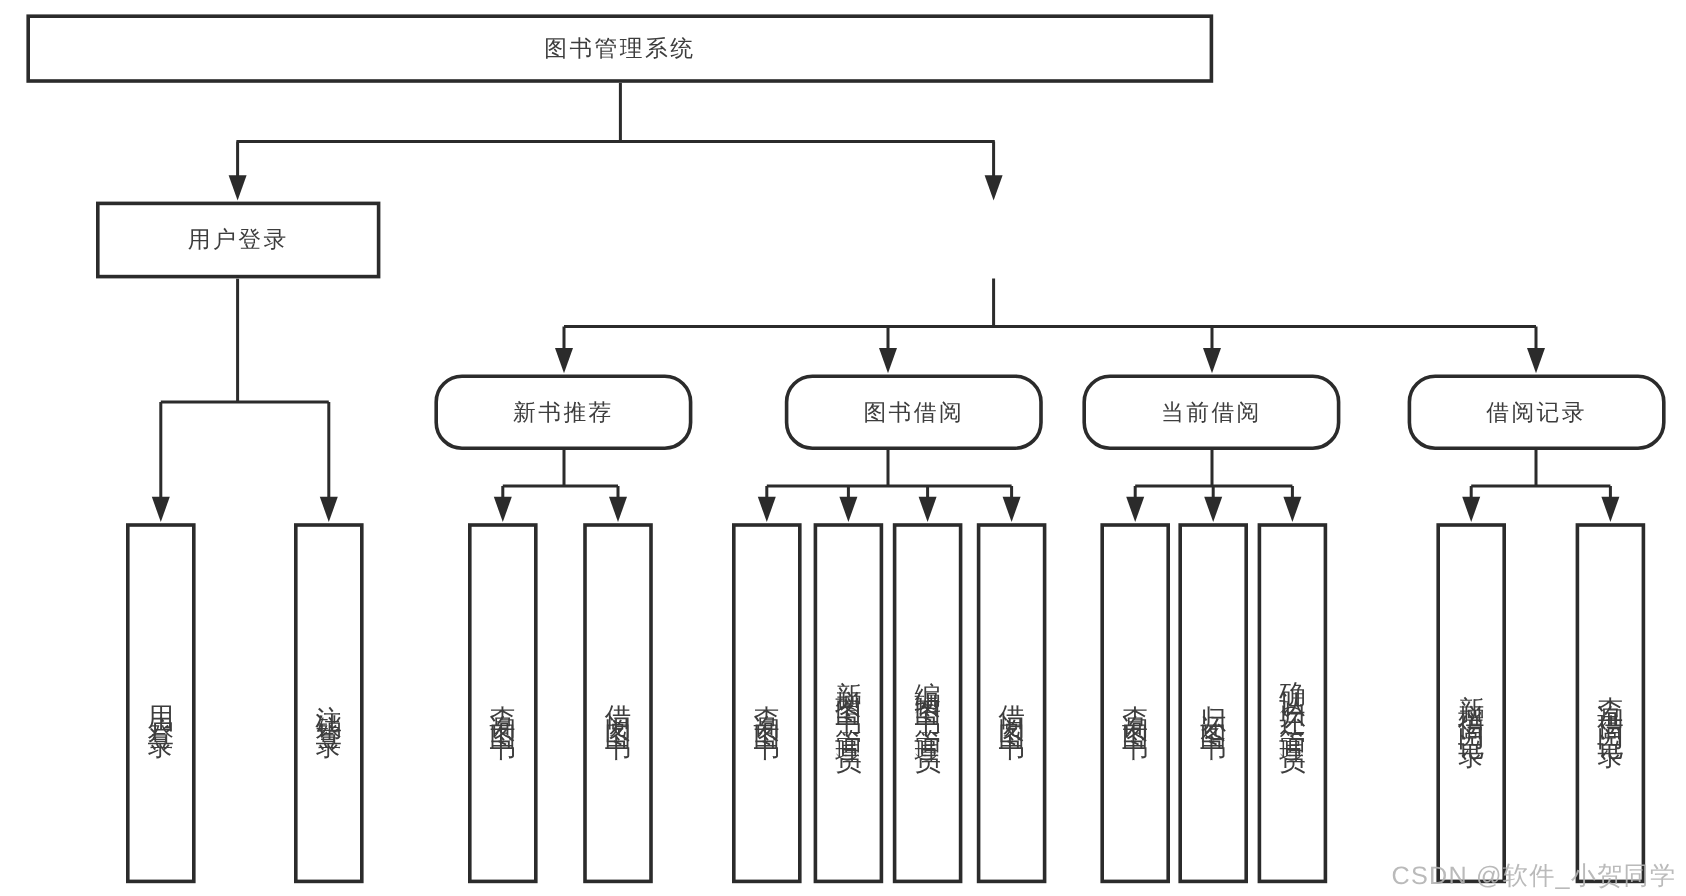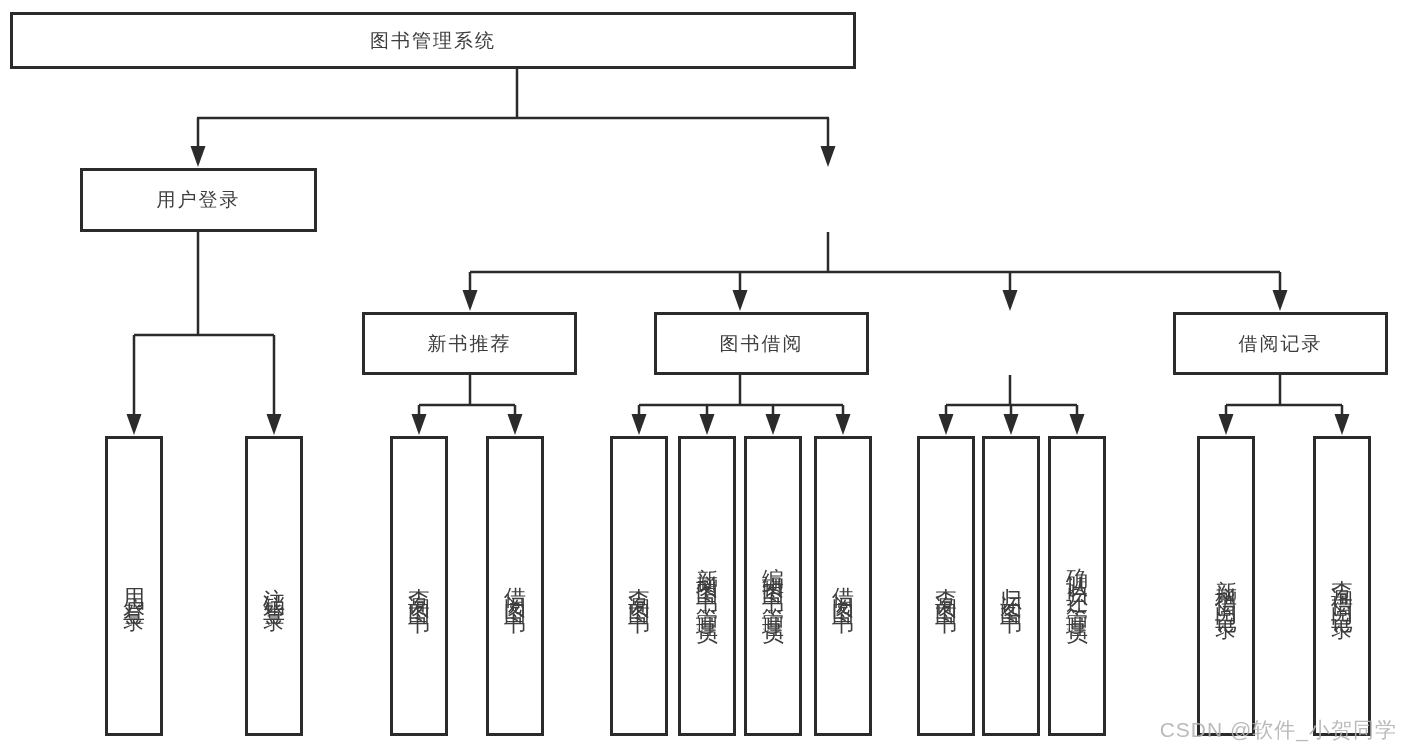--- a/index.html
+++ b/index.html
@@ -29,23 +29,23 @@
     background:#ffffff;
     color:var(--text-color);
     display:flex;
     align-items:center;
     justify-content:center;
     z-index:2;
     font-size:19px;
     letter-spacing:2px;
     white-space:nowrap;
   }
-  .root{left:10px;top:12px;width:846px;height:57px;}
+  .root{left:22px;top:12px;width:989px;height:57px;}
   .lvl2{top:168px;width:237px;height:64px;}
-  .lvl3{top:312px;width:215px;height:63px;}
+  .lvl3{top:312px;width:215px;height:63px;border-radius:23px;}
   .leaf{top:436px;width:58px;height:300px;}
   .vtext{
     writing-mode:vertical-rl;
     text-orientation:mixed;
     font-size:22px;
     letter-spacing:8px;
     line-height:1;
     color:var(--text-color);
   }
   .watermark{
@@ -123,20 +123,21 @@
         <polygon points="1334.5,414 1349.5,414 1342,435"></polygon>
       </g>
   </svg>
 
   <div class="node root">图书管理系统</div>
 
   <div class="node lvl2" style="left:80px">用户登录</div>
 
   <div class="node lvl3" style="left:362px">新书推荐</div>
   <div class="node lvl3" style="left:654px">图书借阅</div>
+  <div class="node lvl3" style="left:902px">当前借阅</div>
   <div class="node lvl3" style="left:1173px">借阅记录</div>
 
   <div class="node leaf" style="left:105px">
     <span class="vtext">用户登录</span>
   </div>
   <div class="node leaf" style="left:245px">
     <span class="vtext">注销登录</span>
   </div>
 
   <div class="node leaf" style="left:390px">

